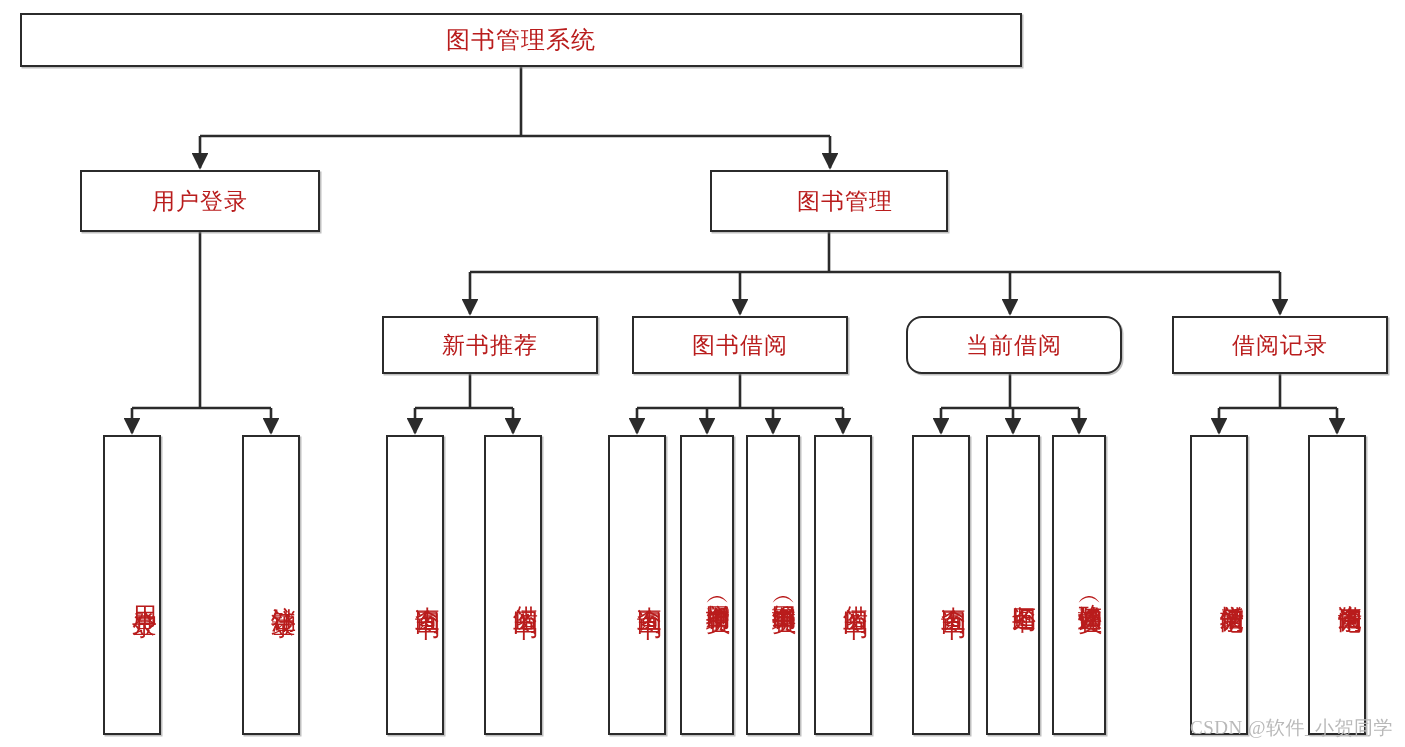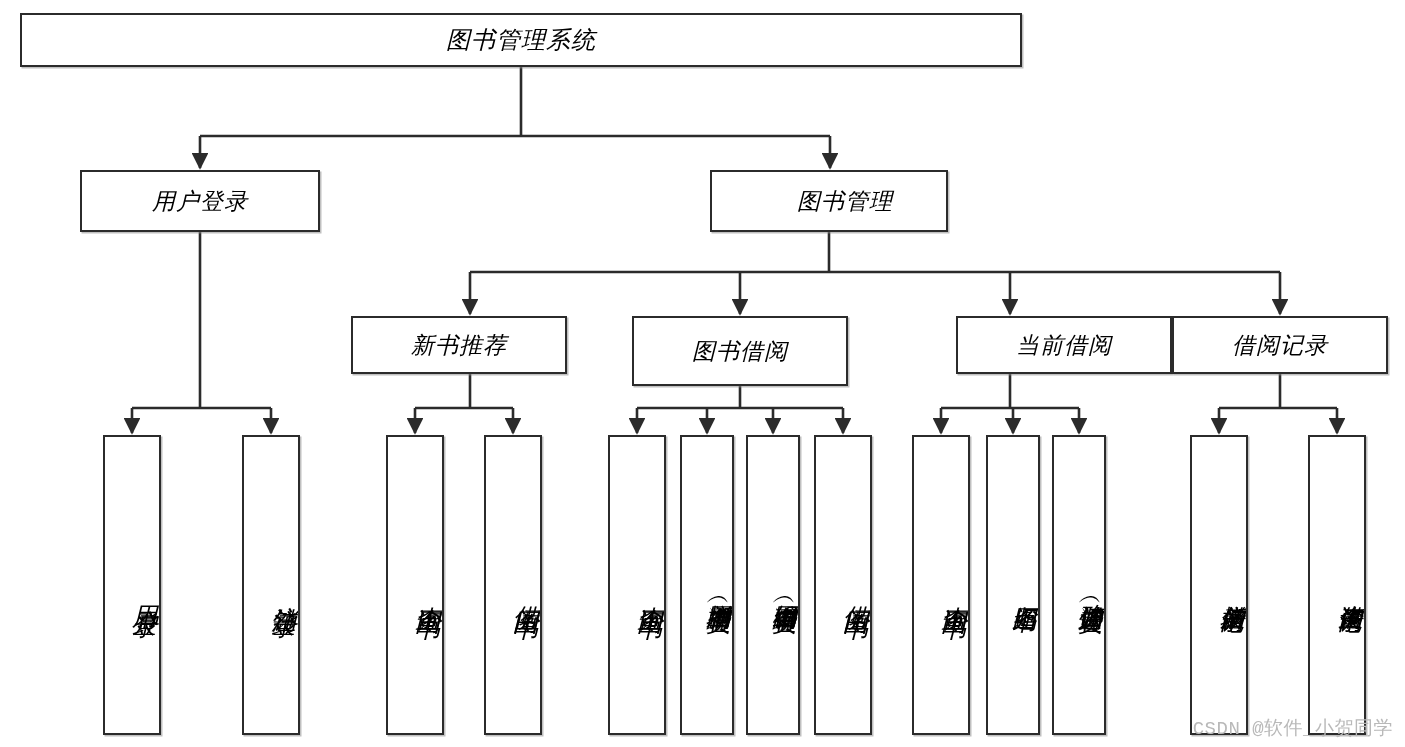--- a/index.html
+++ b/index.html
@@ -20,23 +20,22 @@
     pointer-events:none;
   }
   .node{
     position:absolute;
     box-sizing:border-box;
     background:#ffffff;
     border:2.6px solid #2b2b2b;
     display:flex;
     align-items:center;
     justify-content:center;
-    color:#000000;
+    color:#b91c1c;
     box-shadow:1.5px 1.5px 0 rgba(140,140,140,.55);
-    font-style:italic;
   }
   .node.horiz{
     font-size:23px;
     line-height:1.25;
     letter-spacing:1px;
     white-space:nowrap;
   }
   .node.root{ font-size:24px; }
   .node.leaf{
     writing-mode:vertical-rl;
@@ -52,21 +51,21 @@
   }
   .node.leaf.tall{ font-size:24px; letter-spacing:1px; padding-top:8px;}
   #watermark{
     position:absolute;
     right:12px;
     bottom:6px;
     font-size:19px;
     color:#b9b9b9;
     letter-spacing:.5px;
     white-space:nowrap;
-    font-family:Liberation Mono, monospace;
+    font-family:Liberation Serif, serif;
   }
 </style>
 </head>
 <body>
 
 <div id="diagram">
 
   <svg id="edges" viewBox="0 0 1405 747">
     <defs>
       <marker id="arrow" viewBox="0 0 10 10" refX="9" refY="5" markerWidth="6.5" markerHeight="6.5" orient="auto-start-reverse">
@@ -127,27 +126,27 @@
     <span>图书管理系统</span>
   </div>
 
   <div class="node horiz" style="left:80px;top:170px;width:240px;height:62px;">
     <span>用户登录</span>
   </div>
   <div class="node horiz" style="left:710px;top:170px;width:238px;height:62px;padding-left:32px;">
     <span>图书管理</span>
   </div>
 
-  <div class="node horiz" style="left:351px;top:316px;width:216px;height:58px;">
+  <div class="node horiz" style="left:382px;top:316px;width:216px;height:58px;">
     <span>新书推荐</span>
   </div>
-  <div class="node horiz" style="left:632px;top:316px;width:216px;height:70px;">
+  <div class="node horiz" style="left:632px;top:316px;width:216px;height:58px;">
     <span>图书借阅</span>
   </div>
-  <div class="node horiz" style="left:956px;top:316px;width:216px;height:58px;">
+  <div class="node horiz" style="left:906px;top:316px;width:216px;height:58px;border-radius:16px;">
     <span>当前借阅</span>
   </div>
   <div class="node horiz" style="left:1172px;top:316px;width:216px;height:58px;text-align:right;">
     <span>借阅记录</span>
   </div>
 
   <div class="node leaf" style="left:103px;top:435px;width:58px;height:300px;">
     <span>用户登录</span>
   </div>
   <div class="node leaf" style="left:242px;top:435px;width:58px;height:300px;">

